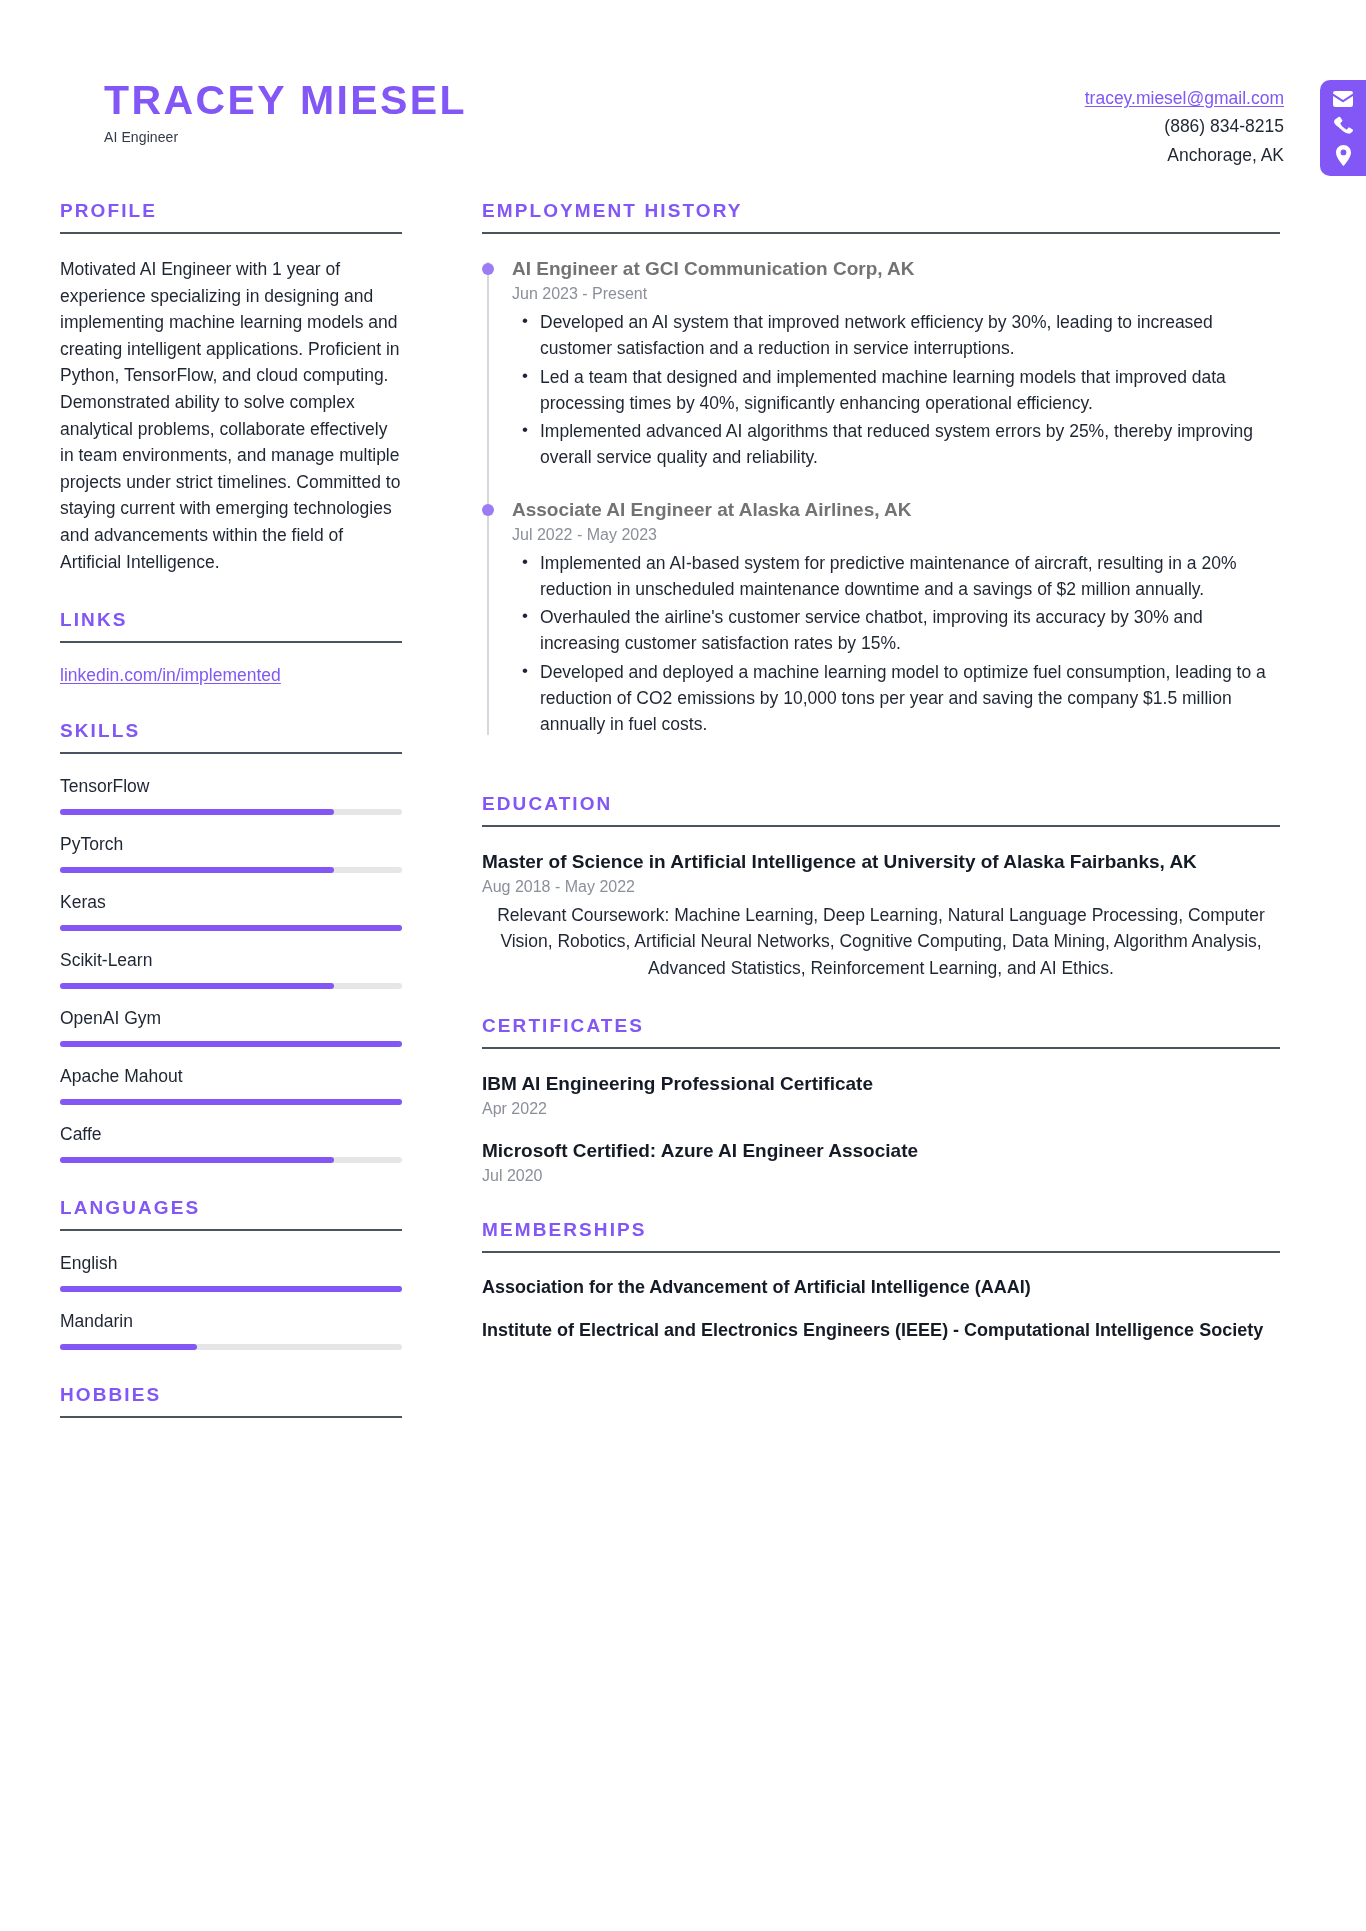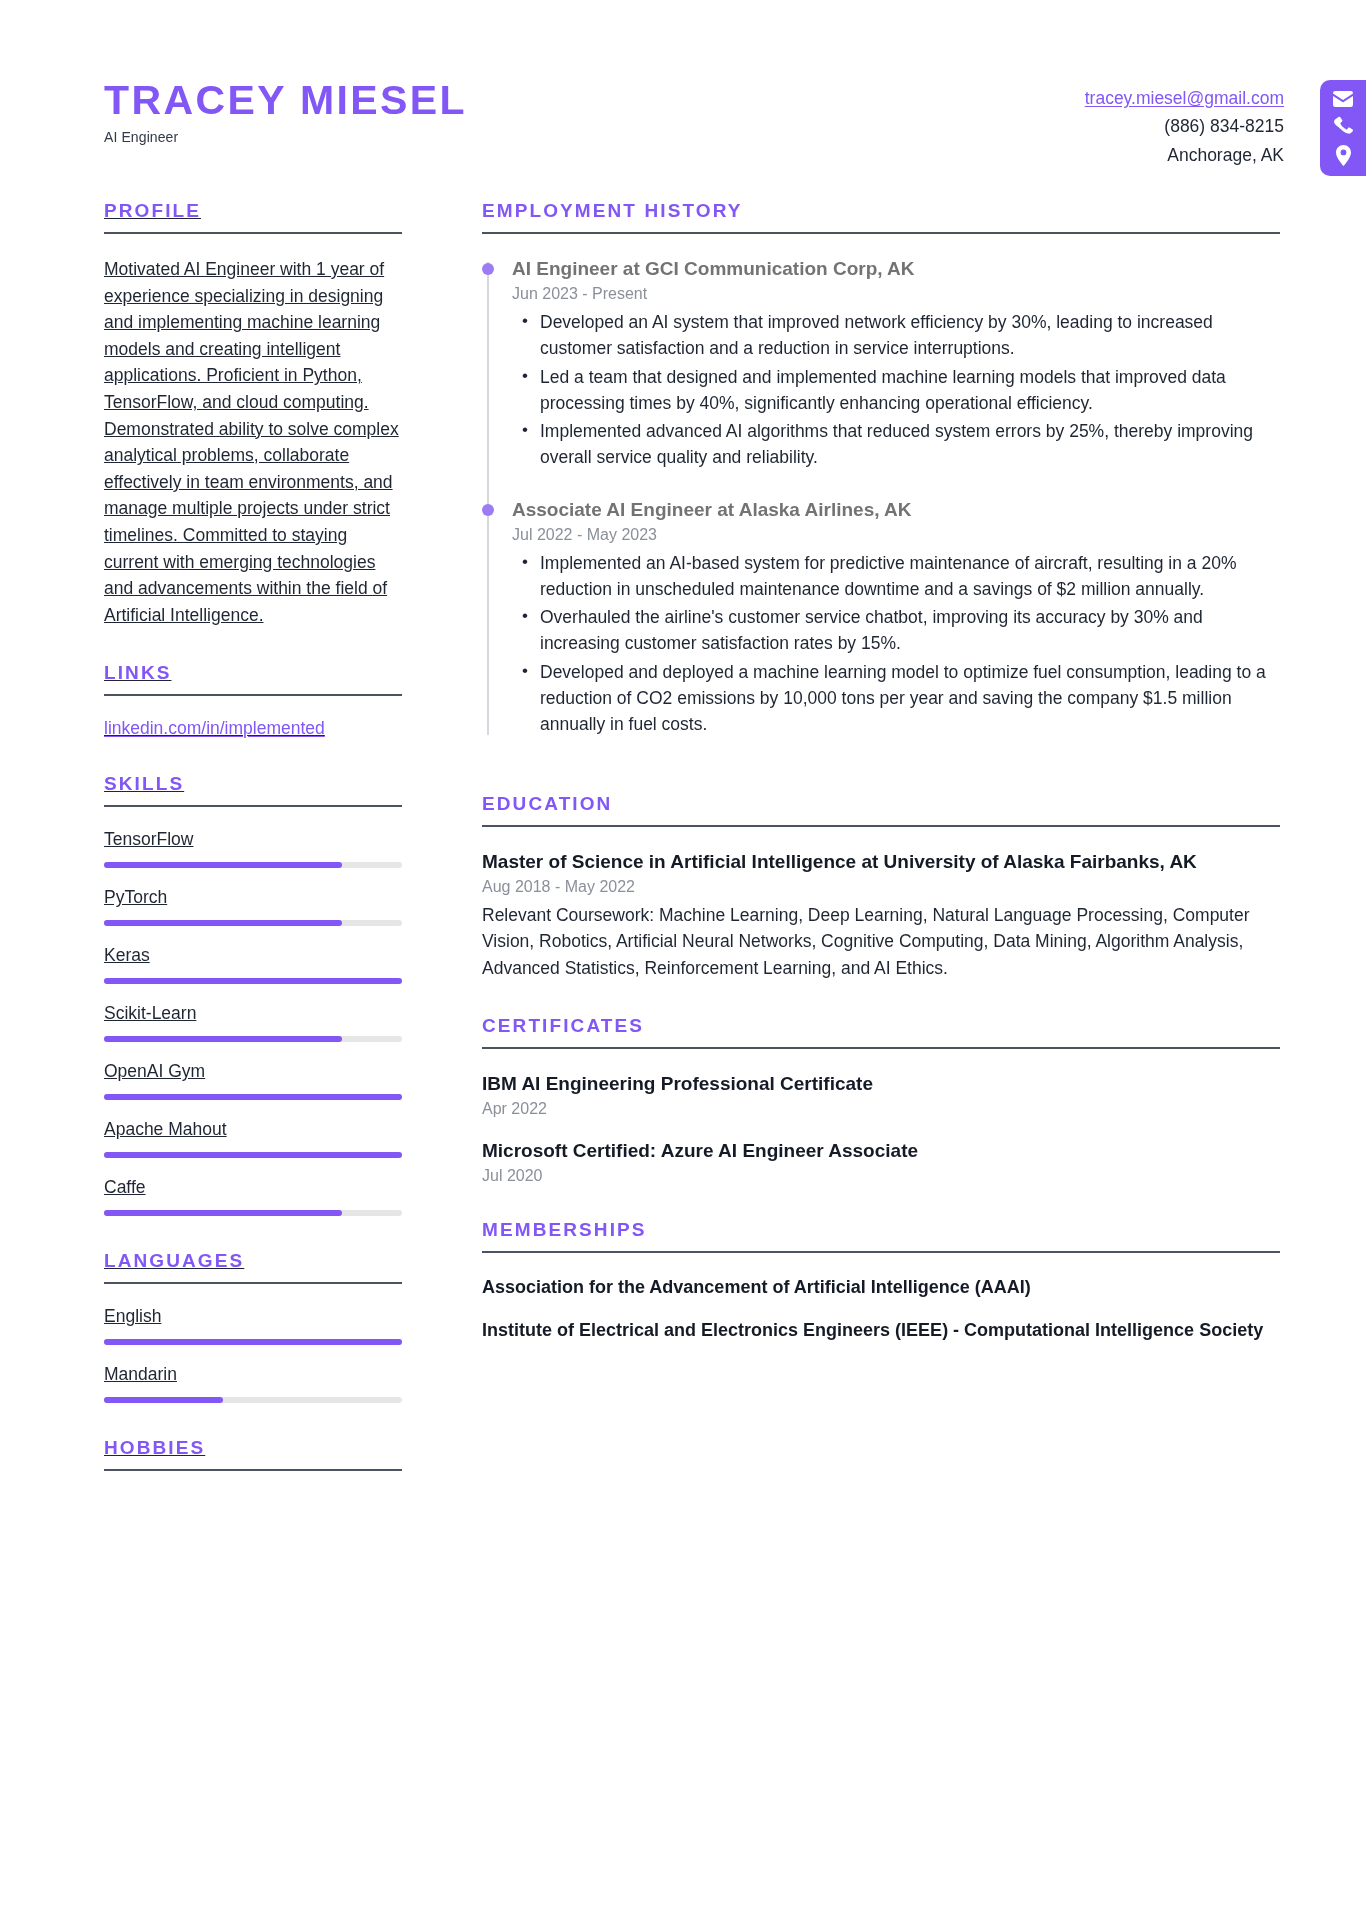--- a/index.html
+++ b/index.html
@@ -75,23 +75,22 @@
   }
   .icon-rail svg { display:block; }
 
   
   .columns {
     display:flex;
     padding:0 0 0 0;
   }
   .col-left {
     width:440px;
-    padding-left:104px;
+    padding-left:60px;
     padding-right:38px;
-    text-decoration:underline;
   }
   .col-right {
     width:926px;
     padding-left:42px;
     padding-right:86px;
   }
 
   
   .section { margin-bottom:34px; }
   .sec-head {
@@ -214,20 +213,21 @@
   .entry-date {
     font-size:16px;
     color:#8b8f99;
     margin-top:3px;
   }
   .entry-desc {
     font-size:17.5px;
     line-height:1.5;
     color:#1f2633;
     margin-top:6px;
+    text-align:center;
   }
   .memb-item {
     font-size:18px;
     font-weight:bold;
     color:#151b26;
     line-height:1.4;
     margin-bottom:18px;
   }
   .spacer-lg { height:22px; }
   .hobbies-head { margin-top:10px; }

